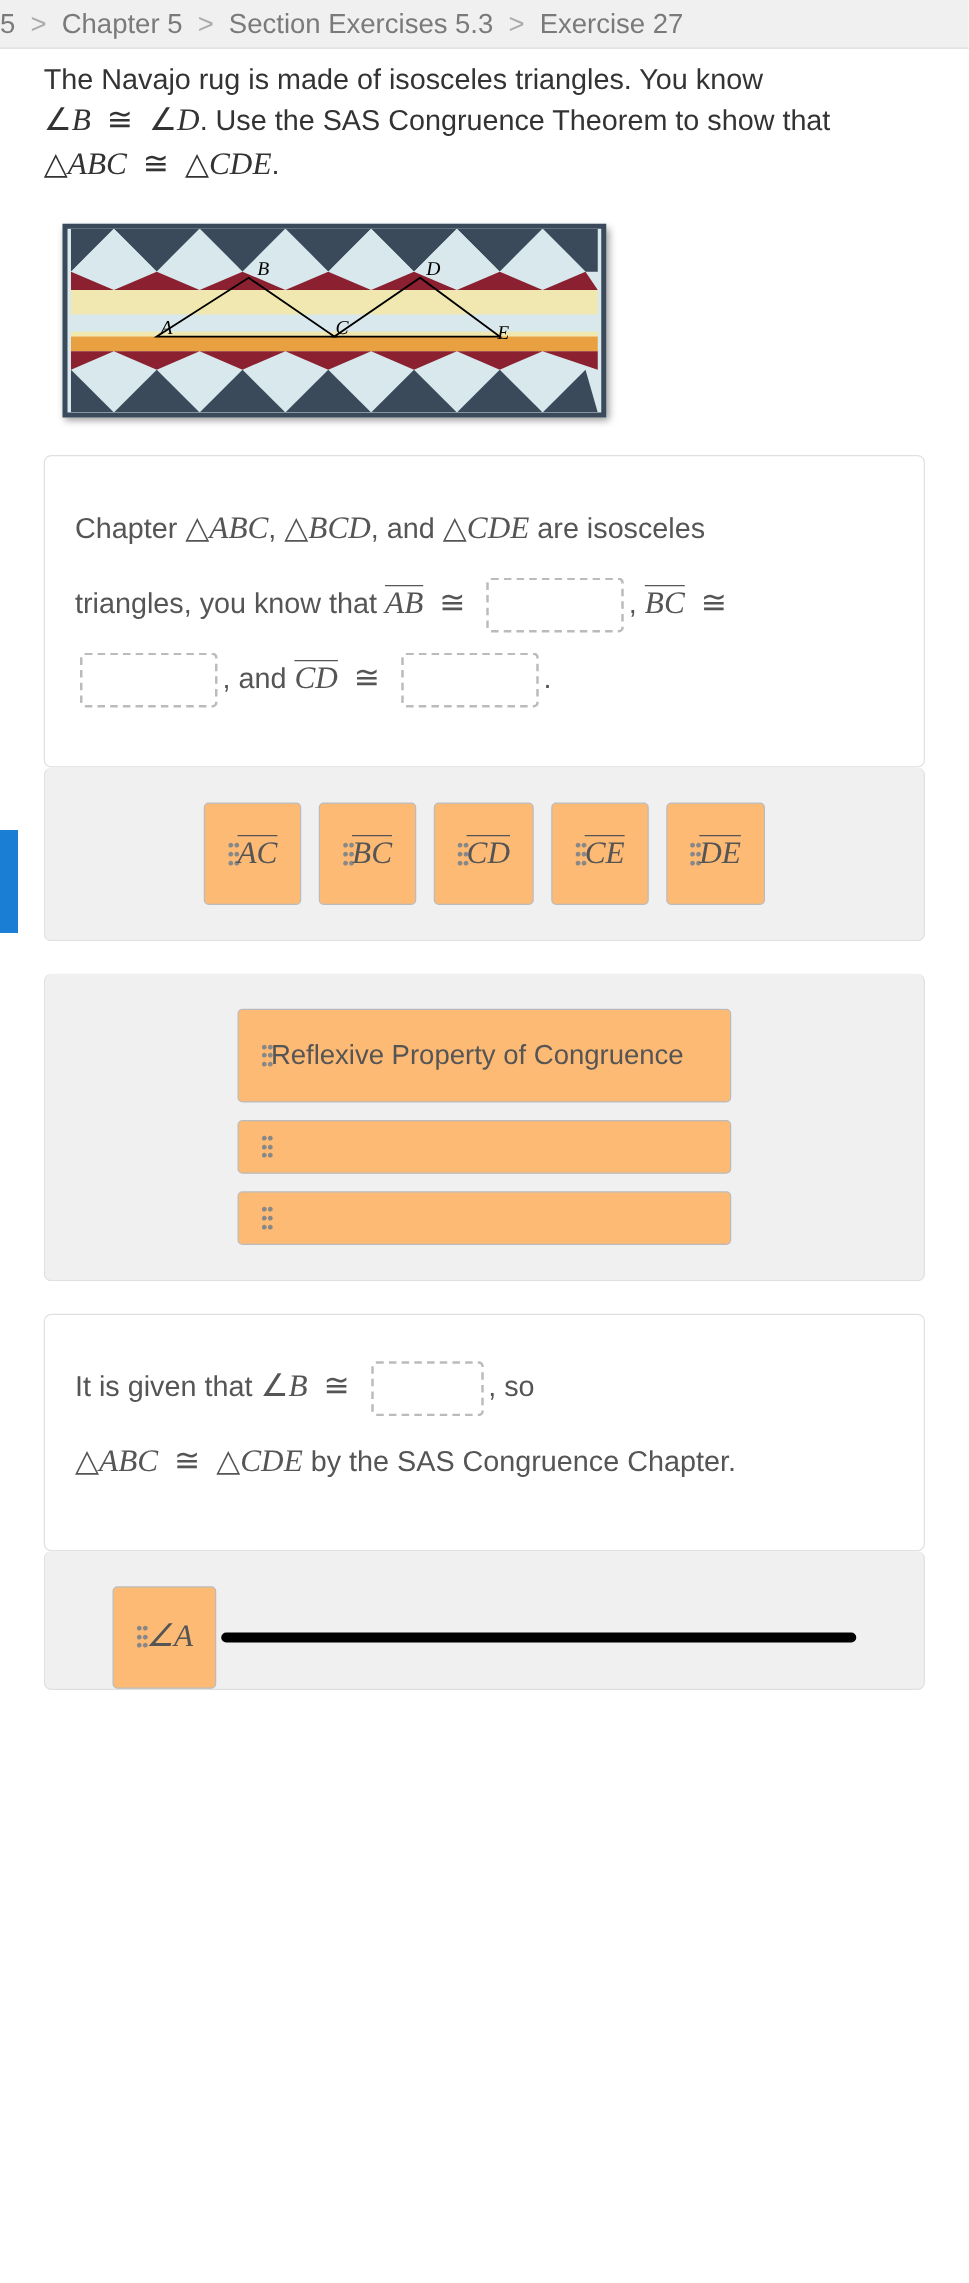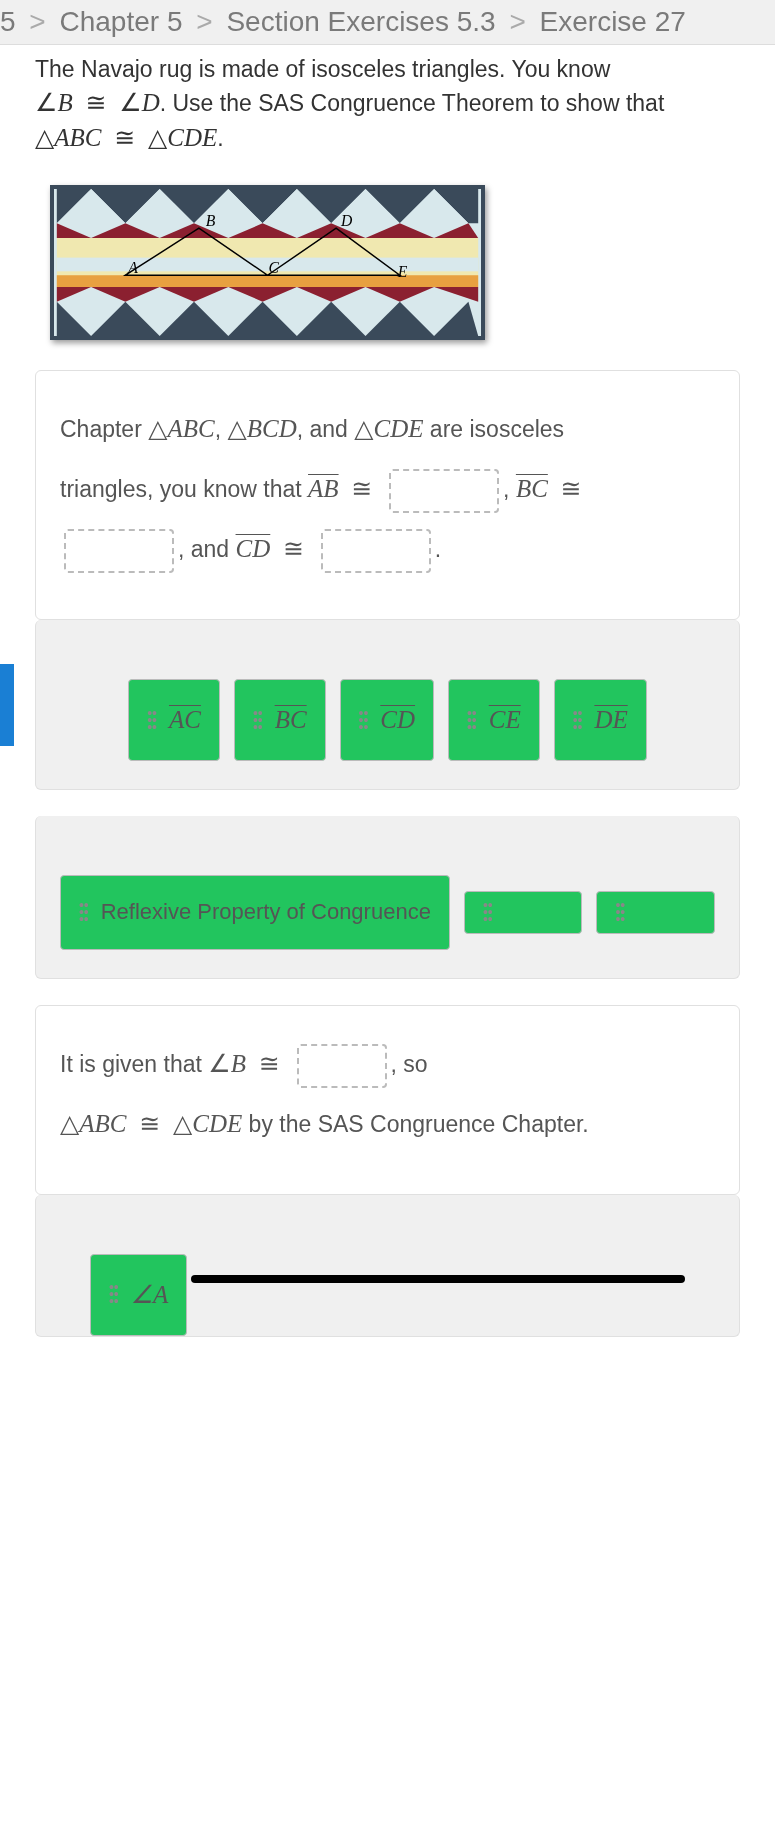--- a/index.html
+++ b/index.html
@@ -5,21 +5,21 @@
 * { box-sizing: border-box; margin: 0; padding: 0; }
 body {
   font-family: -apple-system, BlinkMacSystemFont, "Segoe UI", Helvetica, Arial, sans-serif;
   background: #fff;
   color: #333;
   width: 775px;
 }
 .breadcrumb {
   background: #f0f0f0;
   padding: 6px 0 6px 0;
-  font-size: 28px;
+  font-size: 22px;
   color: #7a7a7a;
   border-bottom: 1px solid #ddd;
   white-space: nowrap;
   overflow: hidden;
 }
 .breadcrumb span.link { color: #7a7a7a; }
 .breadcrumb span.sep { color: #aaa; margin: 0 6px; }
 .content { padding: 8px 35px 20px 35px; }
 .problem-text { font-size: 23px; color: #333; margin-bottom: 30px; line-height: 1.4; }
 .math-i { font-family: "STIX", "Times New Roman", serif; font-style: italic; font-size: 25px; }
@@ -57,33 +57,32 @@
   border-radius: 4px;
   min-width: 110px;
   height: 44px;
   vertical-align: middle;
   margin: 0 4px;
 }
 .dropzone.wide { min-width: 400px; }
 .dropzone.sm { min-width: 90px; }
 
 .tile-row { display: flex; gap: 14px; flex-wrap: wrap; justify-content: center; padding: 0 20px; }
-.tile-col { display: flex; flex-direction: row; gap: 14px; align-items: center; }
+.tile-col { display: flex; flex-direction: column; gap: 14px; align-items: center; }
 .tile {
-  background: #22c55e;
+  background: #fdba74;
   border: 1px solid #bbb;
   border-radius: 4px;
   padding: 10px 18px;
   font-size: 24px;
   display: inline-flex;
   align-items: center;
-  gap: 14px;
+  gap: 0;
   cursor: move;
   white-space: nowrap;
-  margin-top: 31px;
 }
 .tile.wide { width: 395px; justify-content: flex-start; font-size: 22px; }
 .grip { color: #888; font-size: 14px; letter-spacing: -2px; line-height: 7px; }
 .grip::before { content: "• •\A• •\A• •"; white-space: pre; }
 
 .side-indicator {
   position: fixed;
   left: 0; top: 664px;
   width: 14px; height: 82px;
   background: #1a7fd4;

